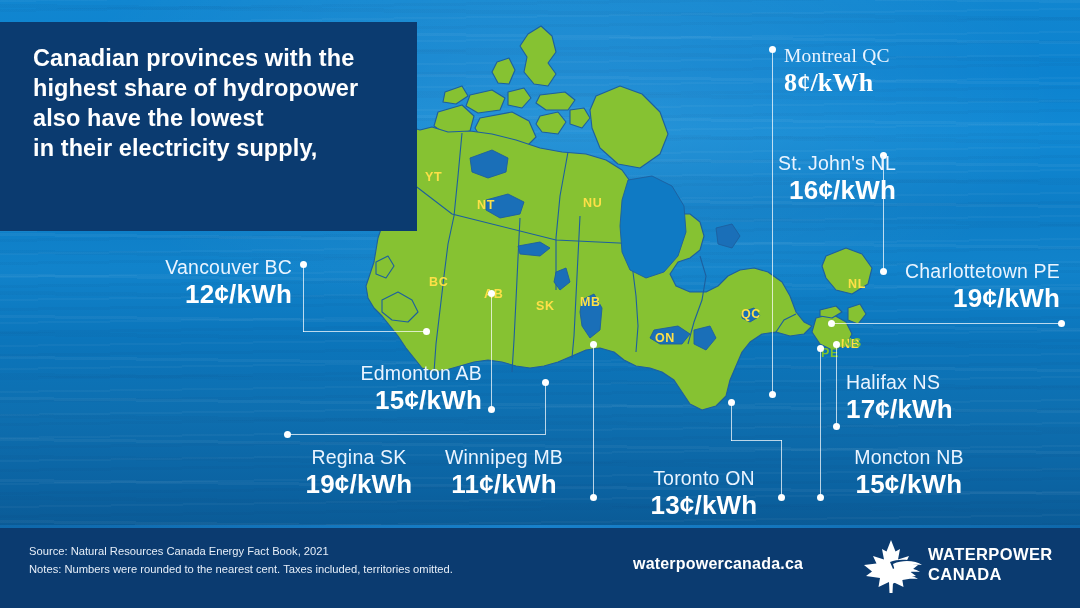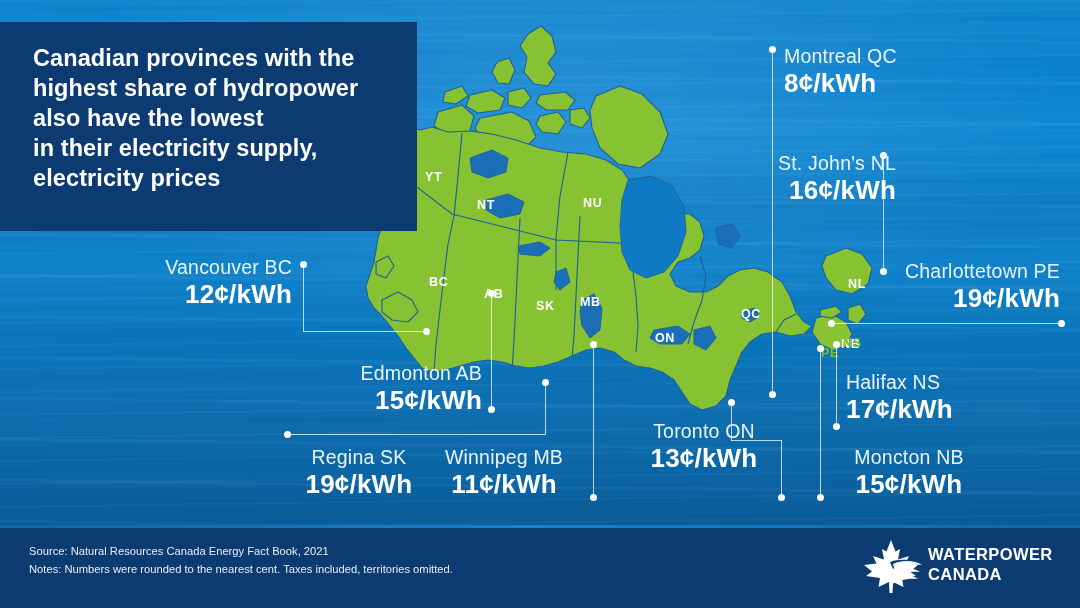--- a/index.html
+++ b/index.html
@@ -97,21 +97,21 @@
     position:absolute;left:68px;top:6px;color:#fff;font-weight:bold;
     font-size:16.5px;line-height:20px;letter-spacing:.4px;
   }
 
   
   .map{position:absolute;left:0;top:0;width:1080px;height:608px;}
   .map svg{display:block;}
 
   
   .prov{
-    position:absolute;color:#ffffff;font-size:12.5px;font-weight:bold;
+    position:absolute;color:#fde047;font-size:12.5px;font-weight:bold;
     letter-spacing:.6px;white-space:nowrap;
   }
   .prov.water-lbl{color:#8cc63f;color:#7ec22e;}
 
   
   .lead{position:absolute;background:rgba(255,255,255,.72);}
   .lead.v{width:1.4px;}
   .lead.h{height:1.4px;}
   .dot{
     position:absolute;width:7px;height:7px;border-radius:50%;
@@ -263,21 +263,21 @@
   <div class="lead v" style="left:731px;top:405px;height:36px;"></div>
   <div class="lead h" style="left:731px;top:440px;width:51px;"></div>
   <div class="lead v" style="left:781px;top:440px;height:57px;"></div>
   <div class="dot" style="left:728px;top:399px;"></div>
   <div class="dot" style="left:778px;top:494px;"></div>
 
   <div class="lead v" style="left:820px;top:351px;height:146px;"></div>
   <div class="dot" style="left:817px;top:345px;"></div>
   <div class="dot" style="left:817px;top:494px;"></div>
 
-  <div class="callout" style="left:784px;top:44px;">
+  <div class="callout" style="left:784px;top:44px;font-family:Liberation Serif, serif;">
     <div class="city">Montreal QC</div>
     <div class="price">8¢/kWh</div>
   </div>
 
   <div class="callout right" style="left:660px;top:151px;width:236px;">
     <div class="city">St. John's NL</div>
     <div class="price">16¢/kWh</div>
   </div>
 
   <div class="callout right" style="left:760px;top:259px;width:300px;">
@@ -303,47 +303,47 @@
   <div class="callout center" style="left:278px;top:445px;width:162px;">
     <div class="city">Regina SK</div>
     <div class="price">19¢/kWh</div>
   </div>
 
   <div class="callout center" style="left:428px;top:445px;width:152px;">
     <div class="city">Winnipeg MB</div>
     <div class="price">11¢/kWh</div>
   </div>
 
-  <div class="callout center" style="left:633px;top:419px;width:142px;">
+  <div class="callout center" style="left:633px;top:466px;width:142px;">
     <div class="city">Toronto ON</div>
     <div class="price">13¢/kWh</div>
   </div>
 
   <div class="callout center" style="left:829px;top:445px;width:160px;">
     <div class="city">Moncton NB</div>
     <div class="price">15¢/kWh</div>
   </div>
 
   <div class="title-panel"></div>
   <div class="title-text">
     <div>Canadian provinces with the</div>
     <div>highest share of hydropower</div>
     <div>also have the lowest</div>
     <div>in their electricity supply,</div>
-    <div>electricity prices</div>
   </div>
 
   <div class="footer"></div>
   <div class="footer-rule"></div>
 
   <div class="source">
     <div>Source: Natural Resources Canada Energy Fact Book, 2021</div>
     <div>Notes: Numbers were rounded to the nearest cent. Taxes included, territories omitted.</div>
   </div>
 
+  <div class="siteurl">waterpowercanada.ca</div>
 
   <div class="logo">
     <svg width="62" height="56" viewBox="0 0 62 56" xmlns="http://www.w3.org/2000/svg">
       <path fill="#ffffff" d="
         M31 2
         L35.5 13.5 L40 11 L38 21.5 L49 18 L45.5 25.5 L58 27
         L50 33.5 L56 38 L42 40 L43.5 49 L33 44 L32.5 55 L29.5 55
         L29 44 L18.5 49 L20 40 L6 38 L12 33.5 L4 27 L16.5 25.5
         L13 18 L24 21.5 L22 11 L26.5 13.5 Z"></path>
       <path fill="#0b3b70" d="

